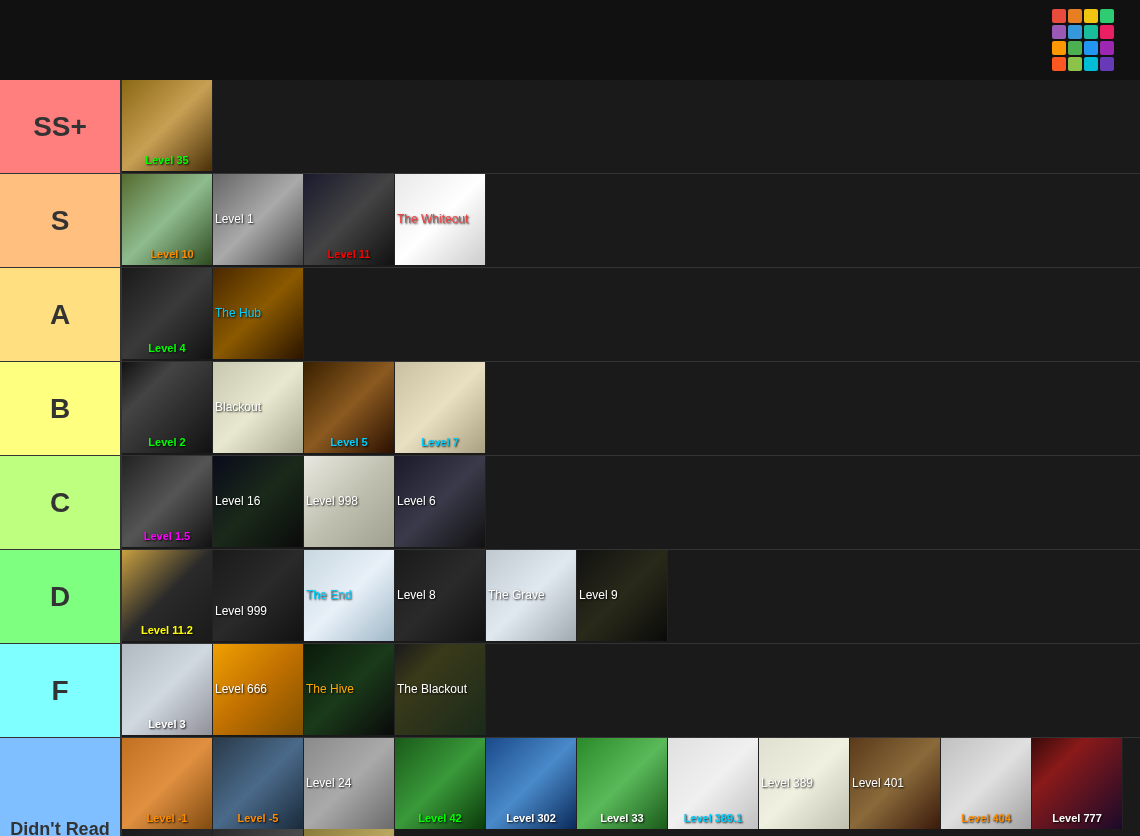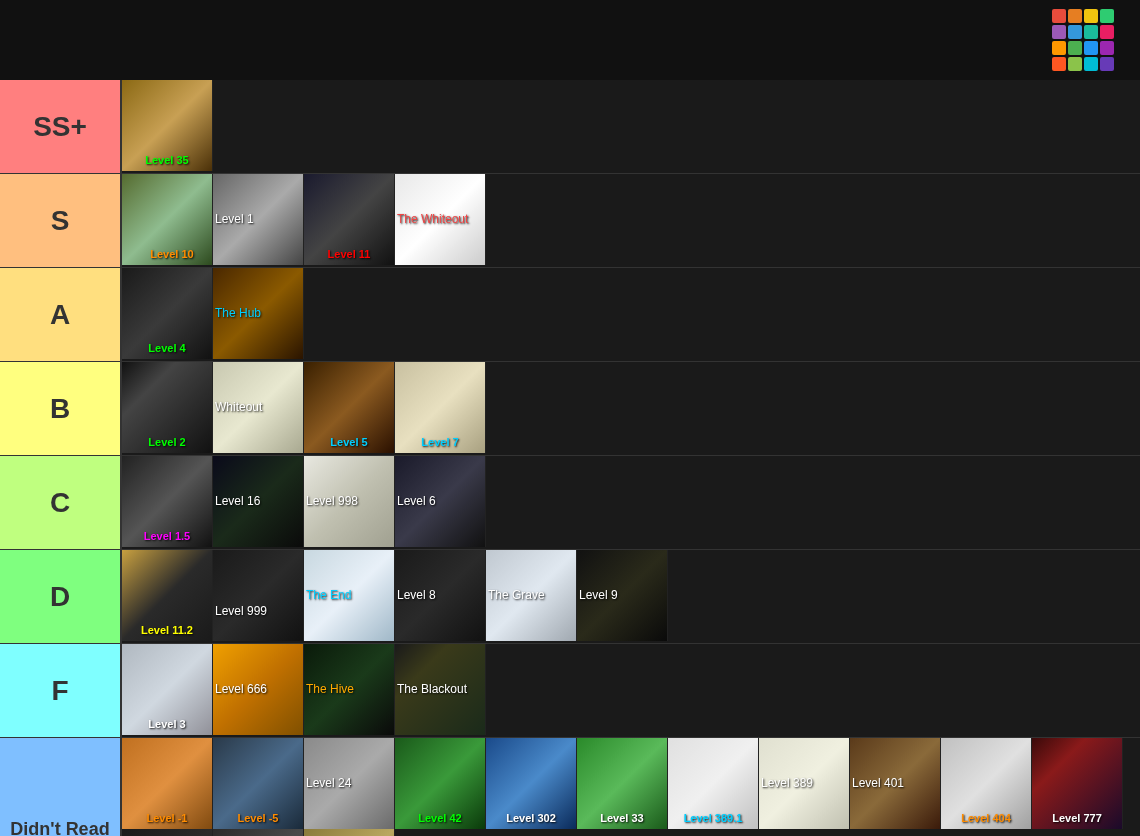--- a/index.html
+++ b/index.html
@@ -225,21 +225,21 @@
     </div>
     <div class="tier-row">
       <div class="tier-label" style="background: rgb(255, 255, 127); font-size: 28px;">B</div>
       <div class="tier-items">
         <div class="tier-item">
           <div class="tier-item-bg img-level2"></div>
           <div class="tier-item-label" style="color: rgb(0, 255, 0);">Level 2</div>
         </div>
         <div class="tier-item">
           <div class="tier-item-bg img-unnamed"></div>
-          <div class="tier-item-label-center" style="color: white;">Whiteout</div>
+          <div class="tier-item-label-center" style="color: white;">Blackout</div>
         </div>
         <div class="tier-item">
           <div class="tier-item-bg img-level5"></div>
           <div class="tier-item-label" style="color: rgb(0, 207, 255);">Level 5</div>
         </div>
         <div class="tier-item">
           <div class="tier-item-bg img-level7"></div>
           <div class="tier-item-label" style="color: rgb(0, 207, 255);">Level 7</div>
         </div>
       </div>

